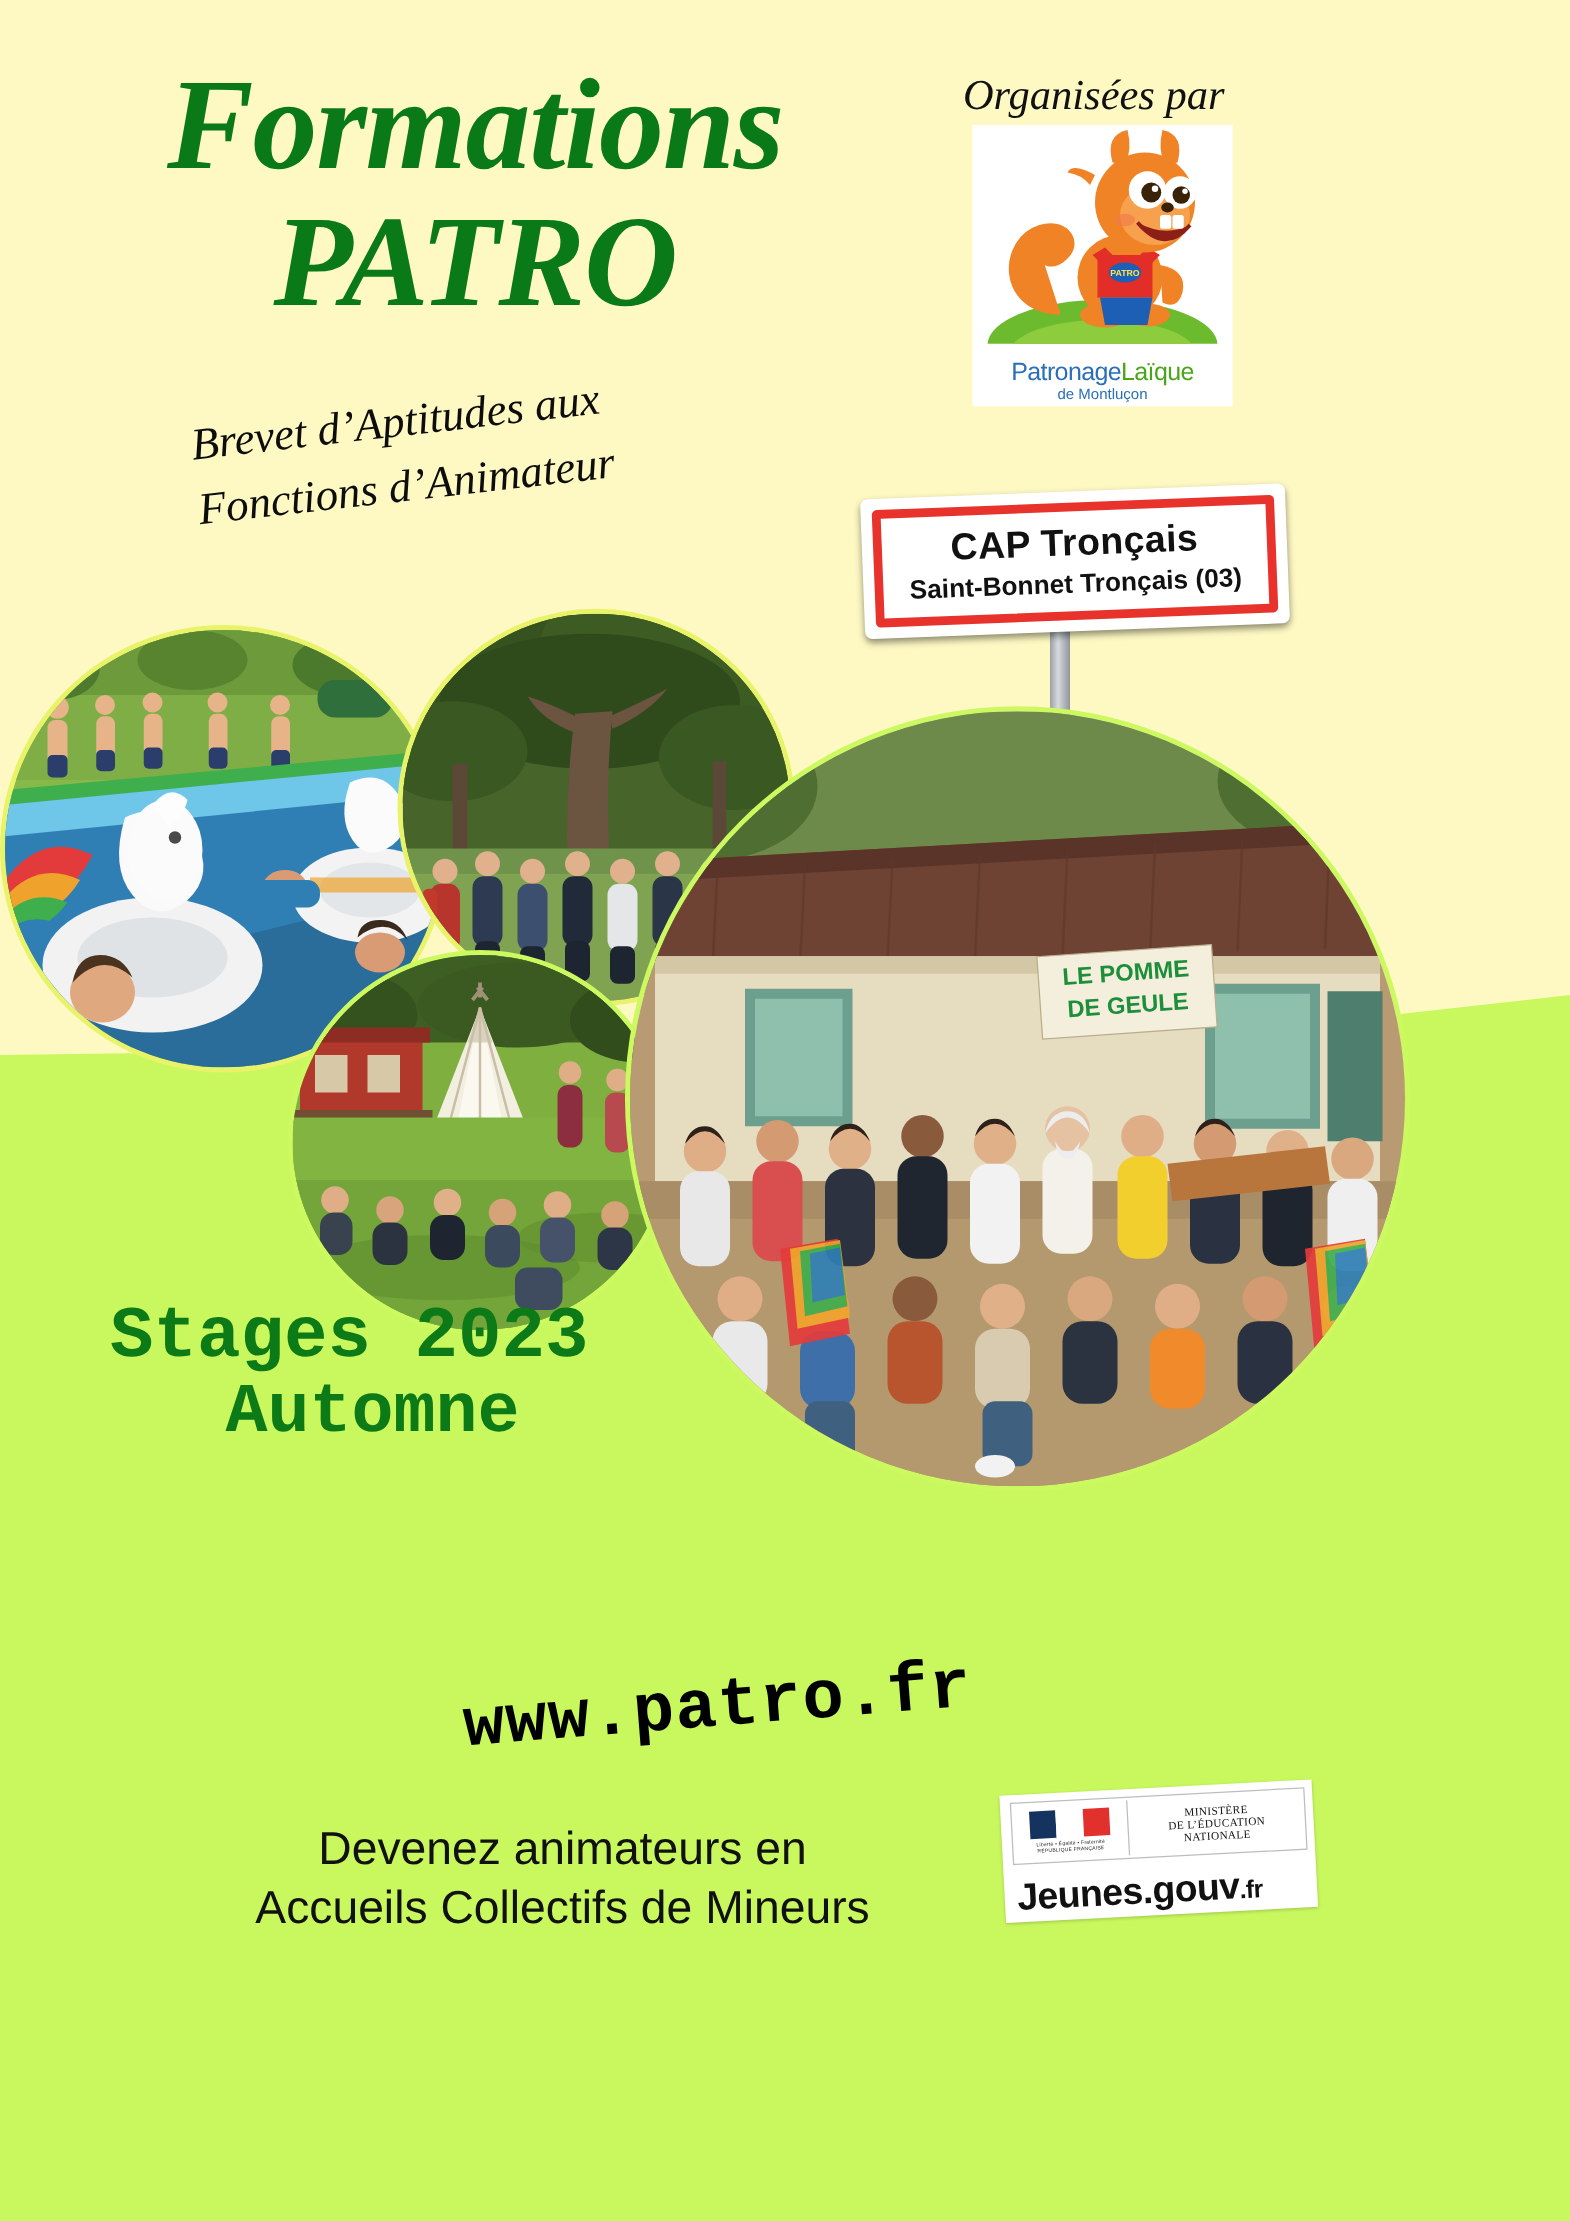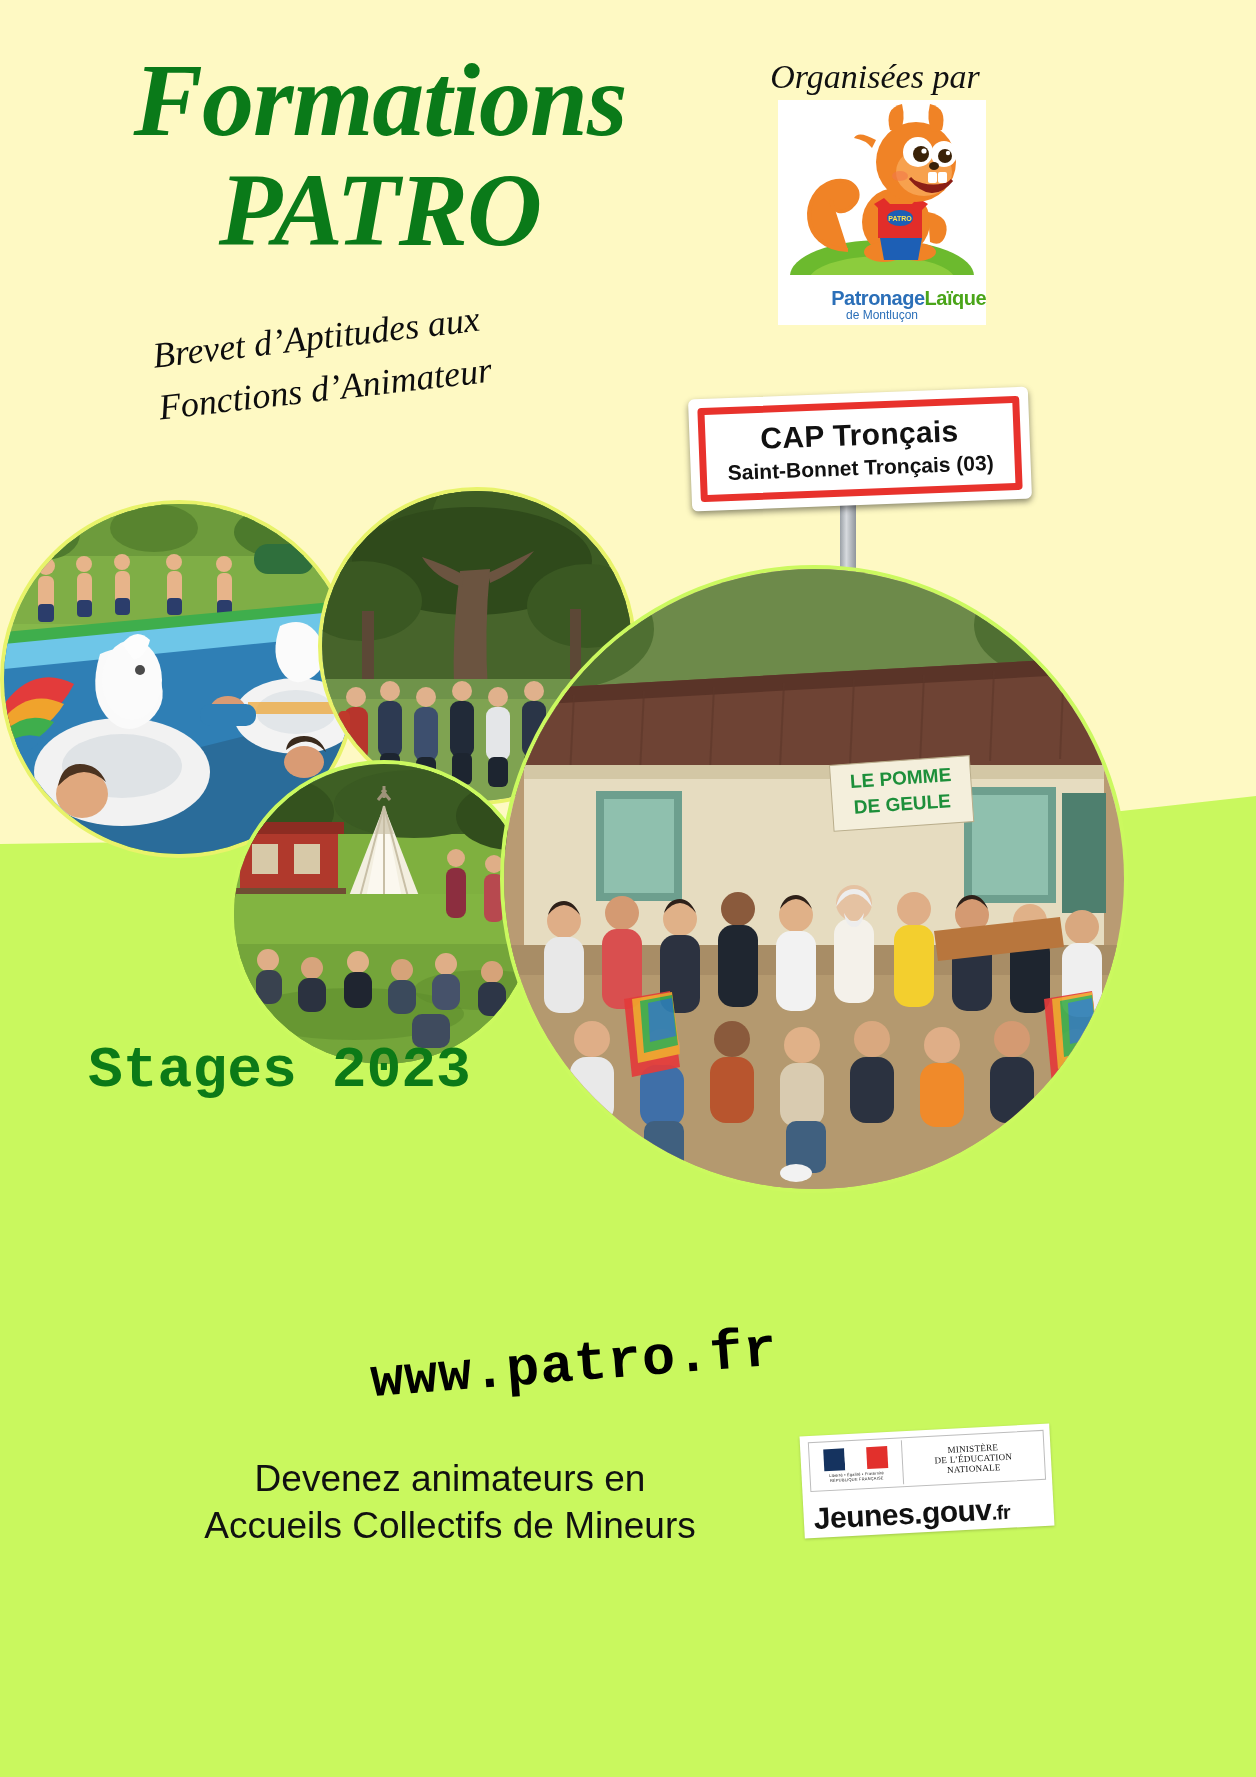--- a/index.html
+++ b/index.html
@@ -55,21 +55,21 @@
   
   .patro-logo{
     position:absolute;left:778px;top:100px;width:208px;height:225px;
     background:#ffffff;overflow:hidden;
   }
   .patro-art{position:absolute;left:0;top:0;width:208px;height:175px;}
   .patro-txt{
     position:absolute;left:0;bottom:4px;width:208px;text-align:center;
     line-height:1.0;
   }
-  .patro-txt .t1{font-size:20px;font-weight:bold;letter-spacing:-0.5px;text-align:right;}
+  .patro-txt .t1{font-size:20px;font-weight:normal;letter-spacing:-0.5px;}
   .patro-txt .t1 .blue{color:#2b6fb8;}
   .patro-txt .t1 .grn{color:#4aa519;}
   .patro-txt .t2{font-size:12px;color:#2b6fb8;margin-top:1px;}
 
   
   .signpost{
     position:absolute;left:840px;top:505px;width:16px;height:120px;
     background:linear-gradient(90deg,#9aa0a6,#d7dade 40%,#8f959b);
   }
   .roadsign{
@@ -540,20 +540,21 @@
         <ellipse cx="150" cy="604" rx="16" ry="9"></ellipse>
           <ellipse cx="292" cy="604" rx="16" ry="9"></ellipse>
         <ellipse cx="80" cy="560" rx="16" ry="9"></ellipse>
           <ellipse cx="520" cy="560" rx="16" ry="9"></ellipse>
       </g>
     </svg>
   </div>
 
   <div class="stages">
     <div class="s1">Stages 2023</div>
+    <div class="s3">Automne</div>
   </div>
 
   <div class="website">www.patro.fr</div>
 
   <div class="tagline">
     <span>Devenez animateurs en</span>
     <span>Accueils Collectifs de Mineurs</span>
   </div>
 
   <div class="gouv">

